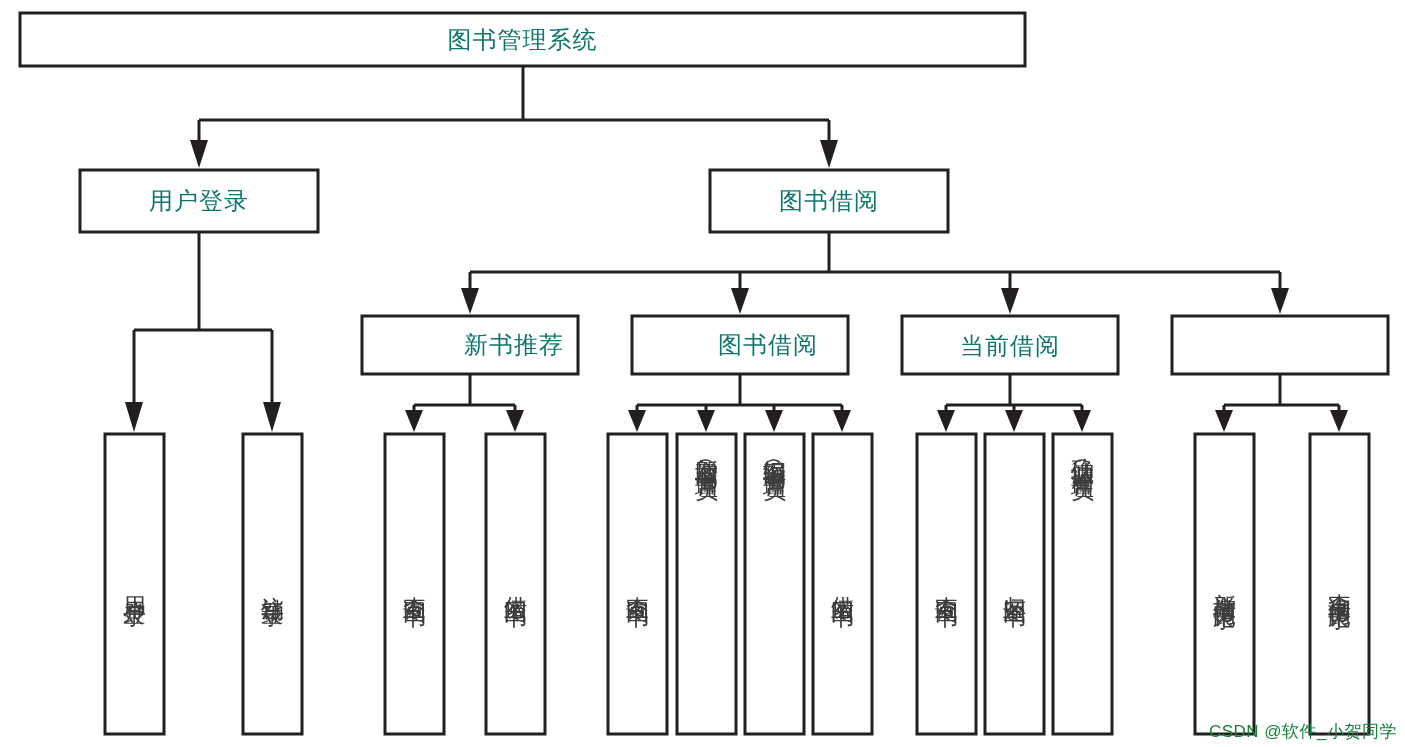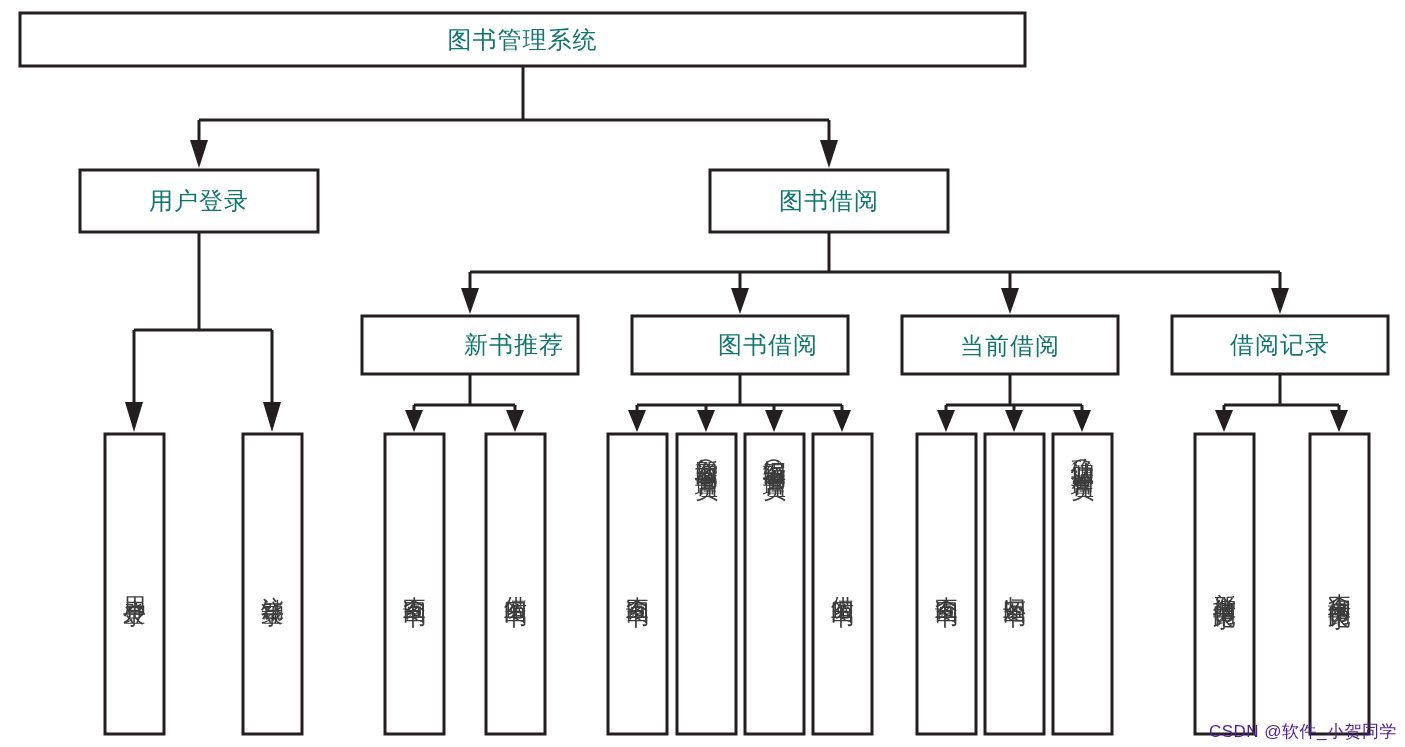--- a/index.html
+++ b/index.html
@@ -66,21 +66,21 @@
     pointer-events: none;
   }
   .node-label-v.top-align {
     justify-content: flex-start;
   }
   #watermark {
     position: absolute;
     right: 8px;
     bottom: 4px;
     font-size: 17px;
-    color: #4c1d95;
+    color: #15803d;
     letter-spacing: 0.5px;
     white-space: nowrap;
   }
 </style>
 </head>
 <body>
 
 <div id="diagram-root">
 
   <svg id="tree-svg" viewBox="0 0 1405 747">
@@ -171,21 +171,20 @@
   </svg>
 
   <div class="node-label-h" style="left:20px; top:13px; width:1005px; height:53px;">图书管理系统</div>
 
   <div class="node-label-h" style="left:80px; top:170px; width:238px; height:62px;">用户登录</div>
   <div class="node-label-h" style="left:710px; top:170px; width:238px; height:62px;">图书借阅</div>
 
   <div class="node-label-h" style="left:362px; top:316px; width:216px; height:58px;padding-left:44px;">新书推荐</div>
   <div class="node-label-h" style="left:632px; top:316px; width:216px; height:58px;padding-left:28px;">图书借阅</div>
   <div class="node-label-h" style="left:902px; top:316px; width:216px; height:60px;">当前借阅</div>
-  <div class="node-label-h" style="left:1172px; top:316px; width:216px; height:58px;">借阅记录</div>
 
   <div class="node-label-v" style="left:105px; top:434px; width:59px; height:300px;">用户登录</div>
   <div class="node-label-v" style="left:243px; top:434px; width:59px; height:300px;">注销登录</div>
 
   <div class="node-label-v" style="left:385px; top:434px; width:59px; height:300px;">查询图书</div>
   <div class="node-label-v" style="left:486px; top:434px; width:59px; height:300px;">借阅图书</div>
 
   <div class="node-label-v" style="left:608px; top:434px; width:59px; height:300px;">查询图书</div>
   <div class="node-label-v top-align" style="left:677px; top:440px; width:59px; height:294px;">新增图书（管理员）</div>
   <div class="node-label-v top-align" style="left:745px; top:440px; width:59px; height:294px;">编辑图书（管理员）</div>

